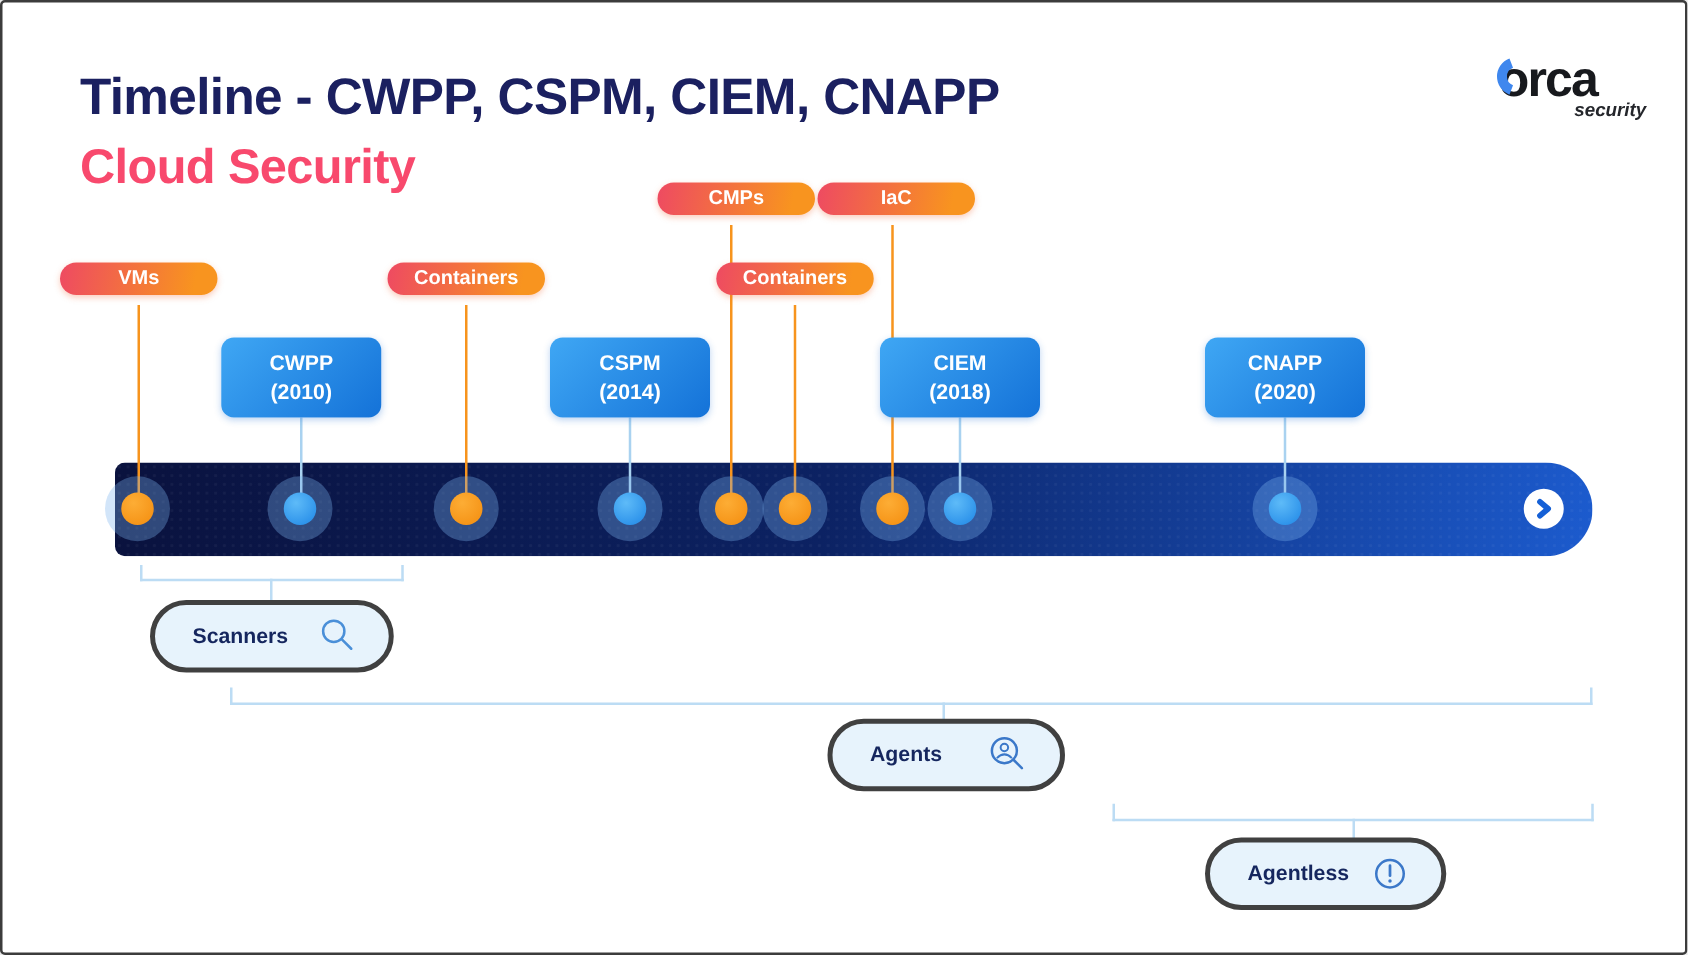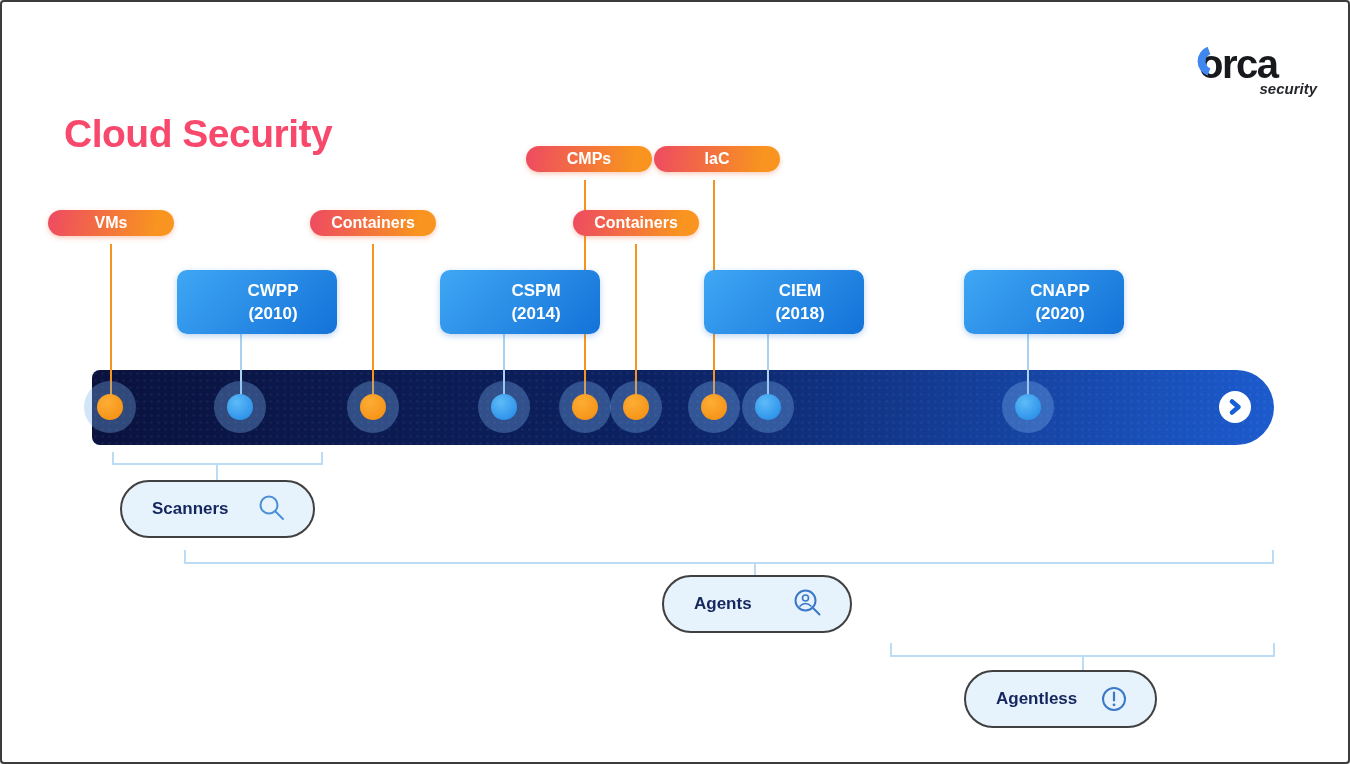--- a/index.html
+++ b/index.html
@@ -40,21 +40,21 @@
   .bline-conn{position:absolute;width:2px;background:#a9d2f0;z-index:2;}
   .l-cwpp{left:238px;top:332px;height:73px;}
   .l-cspm{left:501px;top:332px;height:73px;}
   .l-ciem{left:765px;top:332px;height:73px;}
   .l-cnapp{left:1025px;top:332px;height:73px;}
   
   .mbox{position:absolute;width:128px;height:64px;border-radius:10px;
     background:linear-gradient(135deg,#3fa7f4 0%,#1472d8 100%);
     color:#ffffff;font-weight:bold;font-size:17px;line-height:23px;
     display:flex;flex-direction:column;align-items:center;justify-content:center;
-    z-index:4;box-shadow:0 2px 6px rgba(30,110,210,0.30);padding-left:32px;}
+    z-index:4;box-shadow:0 2px 6px rgba(30,110,210,0.30);}
   .mbox-cwpp{left:175px;top:268px;}
   .mbox-cspm{left:438px;top:268px;}
   .mbox-ciem{left:702px;top:268px;}
   .mbox-cnapp{left:962px;top:268px;}
   
   .timeline-bar{position:absolute;left:90px;top:368px;width:1182px;height:75px;
     border-radius:8px 38px 38px 8px;z-index:1;
     background:
       radial-gradient(rgba(255,255,255,0.045) 1px, transparent 1.6px),
       linear-gradient(95deg,#0a123e 0%,#0c2263 48%,#1c5bce 100%);
@@ -64,33 +64,34 @@
   .dot{position:absolute;width:26px;height:26px;border-radius:50%;z-index:4;top:392px;}
   .dot-orange{background:radial-gradient(circle at 38% 32%,#fdad35,#f38c0e);}
   .dot-blue{background:radial-gradient(circle at 38% 32%,#5ebbf8,#1e86e6);}
   .arrow-circle{position:absolute;left:1217px;top:389px;width:32px;height:32px;
     border-radius:50%;background:#ffffff;z-index:5;display:flex;
     align-items:center;justify-content:center;}
   
   .bk{position:absolute;background:#bcdcf4;z-index:2;}
   
   .gpill{position:absolute;height:58px;border-radius:30px;background:#e7f3fc;
-    border:2px solid #404040;display:flex;align-items:center;
+    border:4px solid #404040;display:flex;align-items:center;
     justify-content:space-between;padding:0 26px 0 30px;box-sizing:border-box;
     color:#15265e;font-size:17px;font-weight:bold;z-index:5;}
   .gpill-scanners{left:118px;top:478px;width:195px;}
   .gpill-agents{left:660px;top:573px;width:190px;}
   .gpill-agentless{left:962px;top:668px;width:193px;}
   .gicon{flex:0 0 auto;display:flex;align-items:center;}
 </style>
 </head>
 <body>
 
 <div class="stage">
 
+  <div class="title">Timeline - CWPP, CSPM, CIEM, CNAPP</div>
   <div class="subtitle">Cloud Security</div>
 
   <div class="logo">
     <span class="logo-word">orca</span>
     <svg class="logo-arc" width="32" height="38" viewBox="0 0 32 38">
       <path d="M 13 8.5 A 11.5 11.5 0 0 0 13 30" fill="none" stroke="#3f87ee" stroke-width="8"></path>
     </svg>
     <span class="logo-sub">security</span>
   </div>
 

